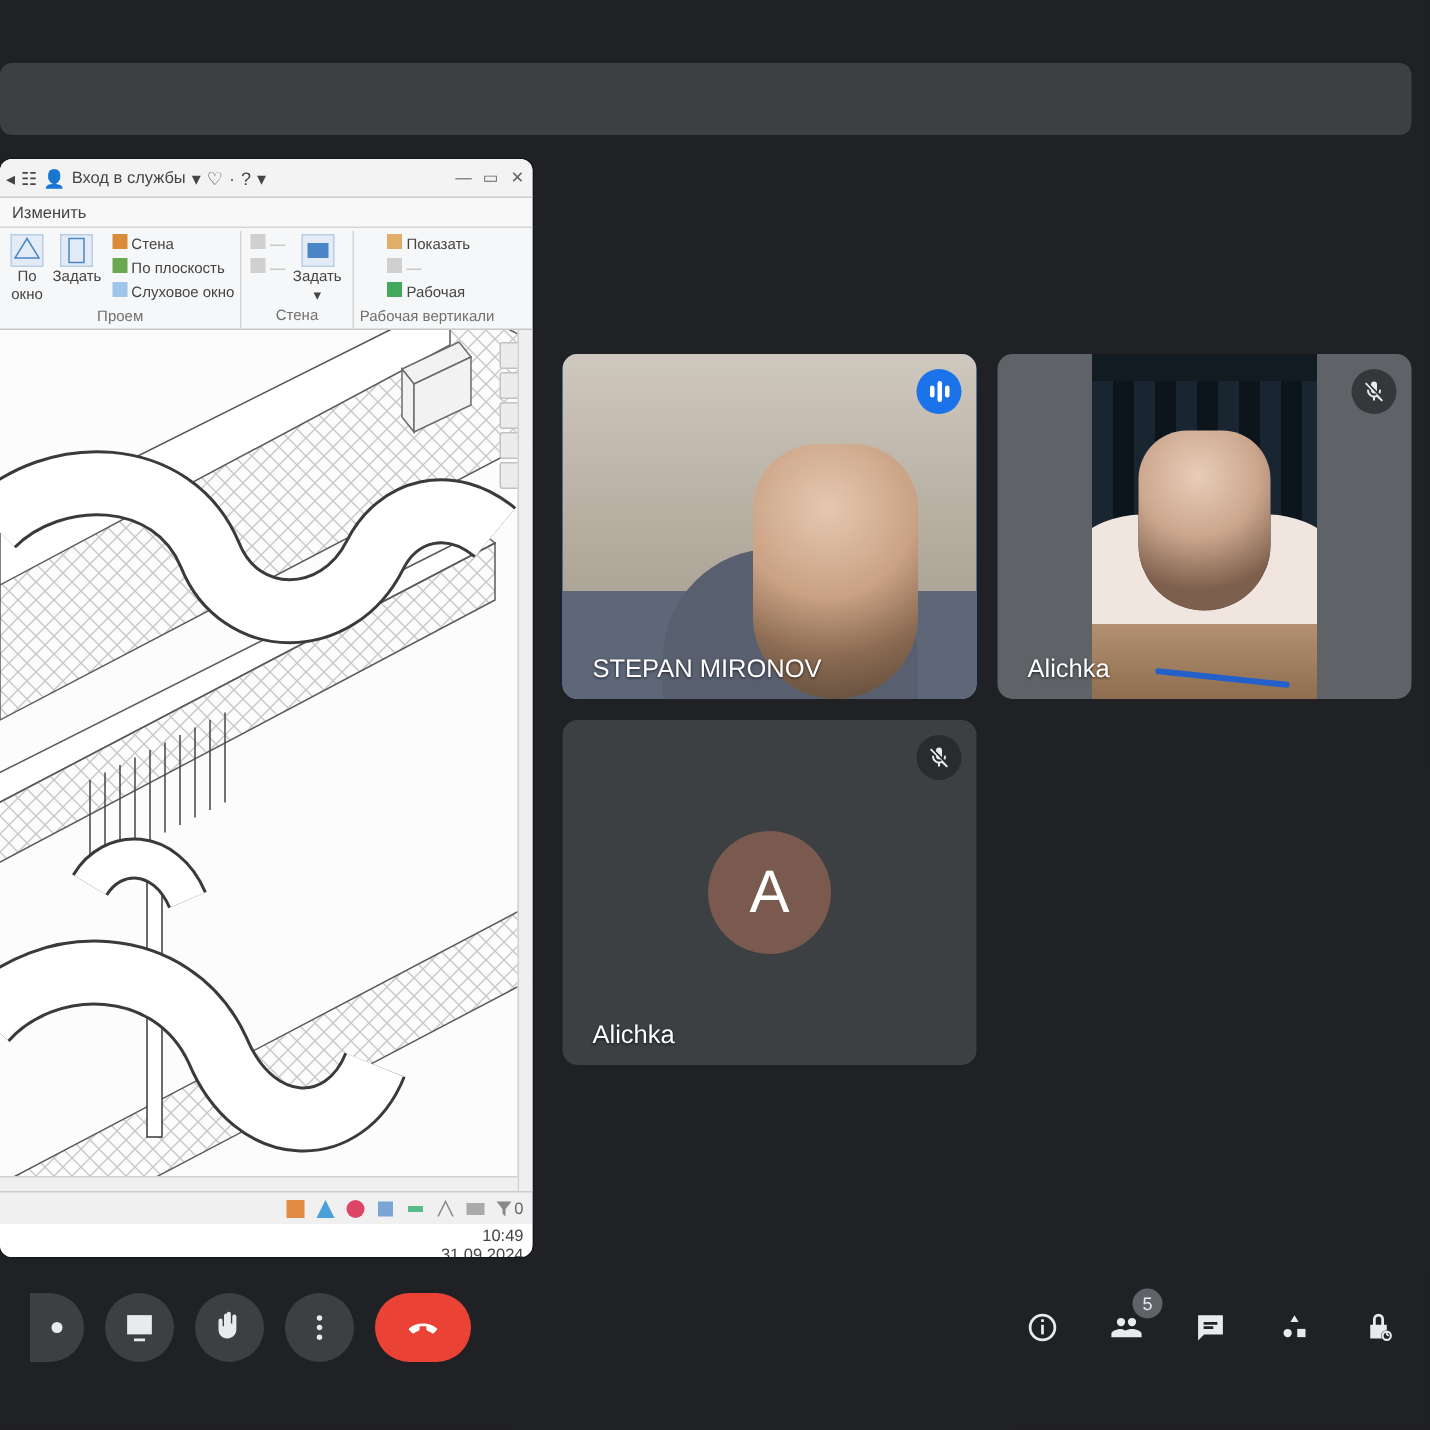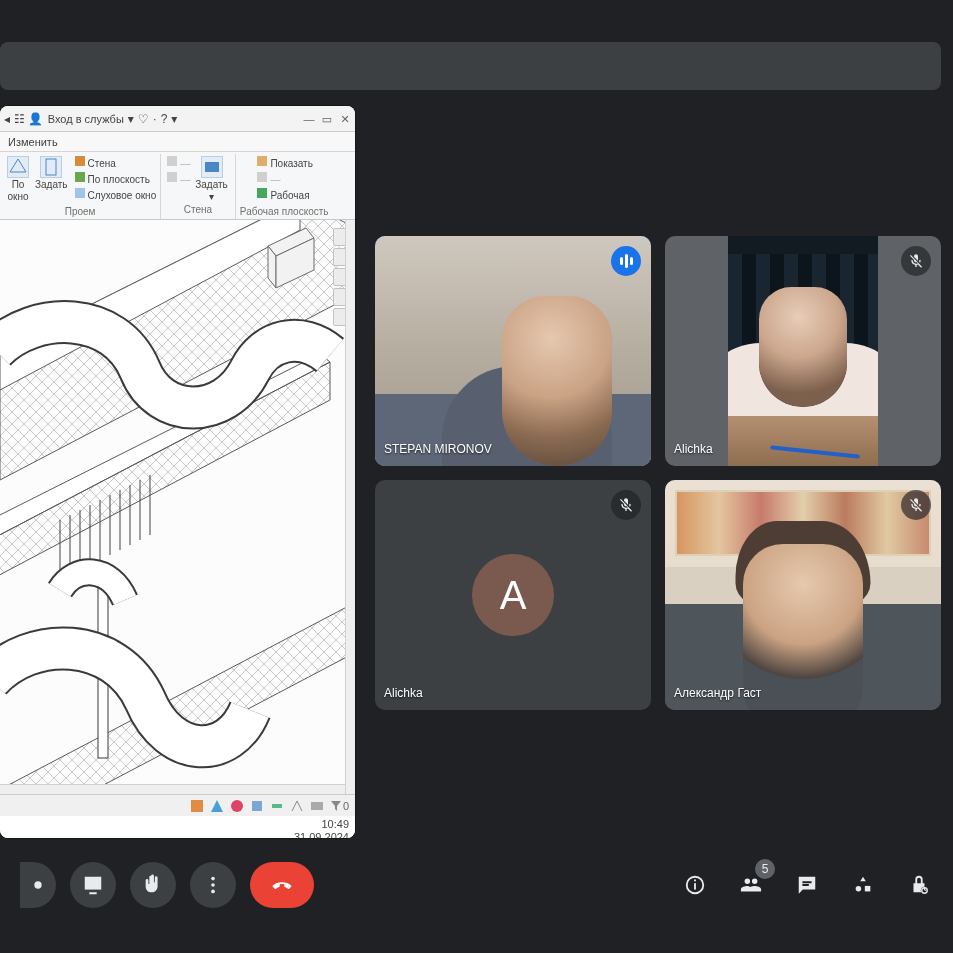--- a/index.html
+++ b/index.html
@@ -72,21 +72,21 @@
       grid-template-columns:276px 276px; grid-template-rows:230px 230px; gap:14px;
     }
     .tile{
       position:relative; background:#3c4043; border-radius:10px; overflow:hidden;
       display:flex; align-items:center; justify-content:center;
     }
     .tile.speaking{ outline:3px solid #1a73e8; outline-offset:-3px;}
     .tile.video{ background:#5f6368;}
     .tile .portrait{ position:relative; width:150px; height:100%; overflow:hidden;}
     .name-chip{
-      position:absolute; left:9px; bottom:10px; font-size:12px; font-weight:500;
+      position:absolute; left:20px; bottom:10px; font-size:17px; font-weight:500;
       color:#fff; text-shadow:0 1px 2px rgba(0,0,0,.7); white-space:nowrap; pointer-events:none;
     }
     .mic-badge{
       position:absolute; right:10px; top:10px; width:30px; height:30px; border-radius:15px;
       background:rgba(32,33,36,.66); display:flex; align-items:center; justify-content:center;
     }
     .mic-badge svg{width:16px;height:16px;}
     .speaking-badge{
       position:absolute; right:10px; top:10px; width:30px;height:30px;border-radius:15px;
       background:#1a73e8; display:flex;align-items:center;justify-content:center;gap:2px;
@@ -277,21 +277,21 @@
           <div class="item-sm dis">
               <span class="dot" style="background:#d0d0d0;"></span>
               <span>—</span>
             </div>
           <div class="item-sm">
               <span class="dot" style="background:#44a85c;"></span>
               <span>Рабочая</span>
             </div>
         </div>
       </div>
-      <div class="grp-label">Рабочая плоскость</div>
+      <div class="grp-label">Рабочая вертикали</div>
     </div>
   </div>
 
   <div class="cad-canvas">
     <svg viewBox="0 0 355 574">
       <defs>
         <pattern id="hatch" width="12" height="12" patternUnits="userSpaceOnUse" patternTransform="rotate(0)">
           <path d="M0 12 L12 0" stroke="#c9c9c9" stroke-width="1"></path>
           <path d="M0 0 L12 12" stroke="#c9c9c9" stroke-width="1"></path>
         </pattern>
@@ -419,31 +419,20 @@
         <span>A</span>
       </div>
     <div class="mic-badge">
       <svg viewBox="0 0 24 24">
           <path fill="#e8eaed" d="M19 11a1 1 0 0 0-2 0 5 5 0 0 1-.4 2l1.5 1.5A7 7 0 0 0 19 11zM4.3 3 3 4.3l6 6V11a3 3 0 0 0 4.3 2.7l1.5 1.5A5 5 0 0 1 7 11a1 1 0 0 0-2 0 7 7 0 0 0 6 6.9V21h2v-3.1c.6-.1 1.2-.3 1.8-.5L19.7 22 21 20.7 4.3 3zM12 2a3 3 0 0 0-3 3v.8l6 6V5a3 3 0 0 0-3-3z"></path>
         </svg>
     </div>
     <div class="name-chip">Alichka</div>
   </div>
 
-  <div class="tile video">
-    <div class="vid-alex">
-        <div class="hair"></div>
-      </div>
-    <div class="mic-badge">
-      <svg viewBox="0 0 24 24">
-          <path fill="#e8eaed" d="M19 11a1 1 0 0 0-2 0 5 5 0 0 1-.4 2l1.5 1.5A7 7 0 0 0 19 11zM4.3 3 3 4.3l6 6V11a3 3 0 0 0 4.3 2.7l1.5 1.5A5 5 0 0 1 7 11a1 1 0 0 0-2 0 7 7 0 0 0 6 6.9V21h2v-3.1c.6-.1 1.2-.3 1.8-.5L19.7 22 21 20.7 4.3 3zM12 2a3 3 0 0 0-3 3v.8l6 6V5a3 3 0 0 0-3-3z"></path>
-        </svg>
-    </div>
-    <div class="name-chip">Александр Гаст</div>
-  </div>
 </div>
 
 <div class="ctrl-bar">
   <div class="ctrl-left">
     <div class="cbtn cut">
       <svg viewBox="0 0 24 24">
           <circle cx="12" cy="12" r="4" fill="#e8eaed"></circle>
         </svg>
     </div>
     <div class="cbtn">

